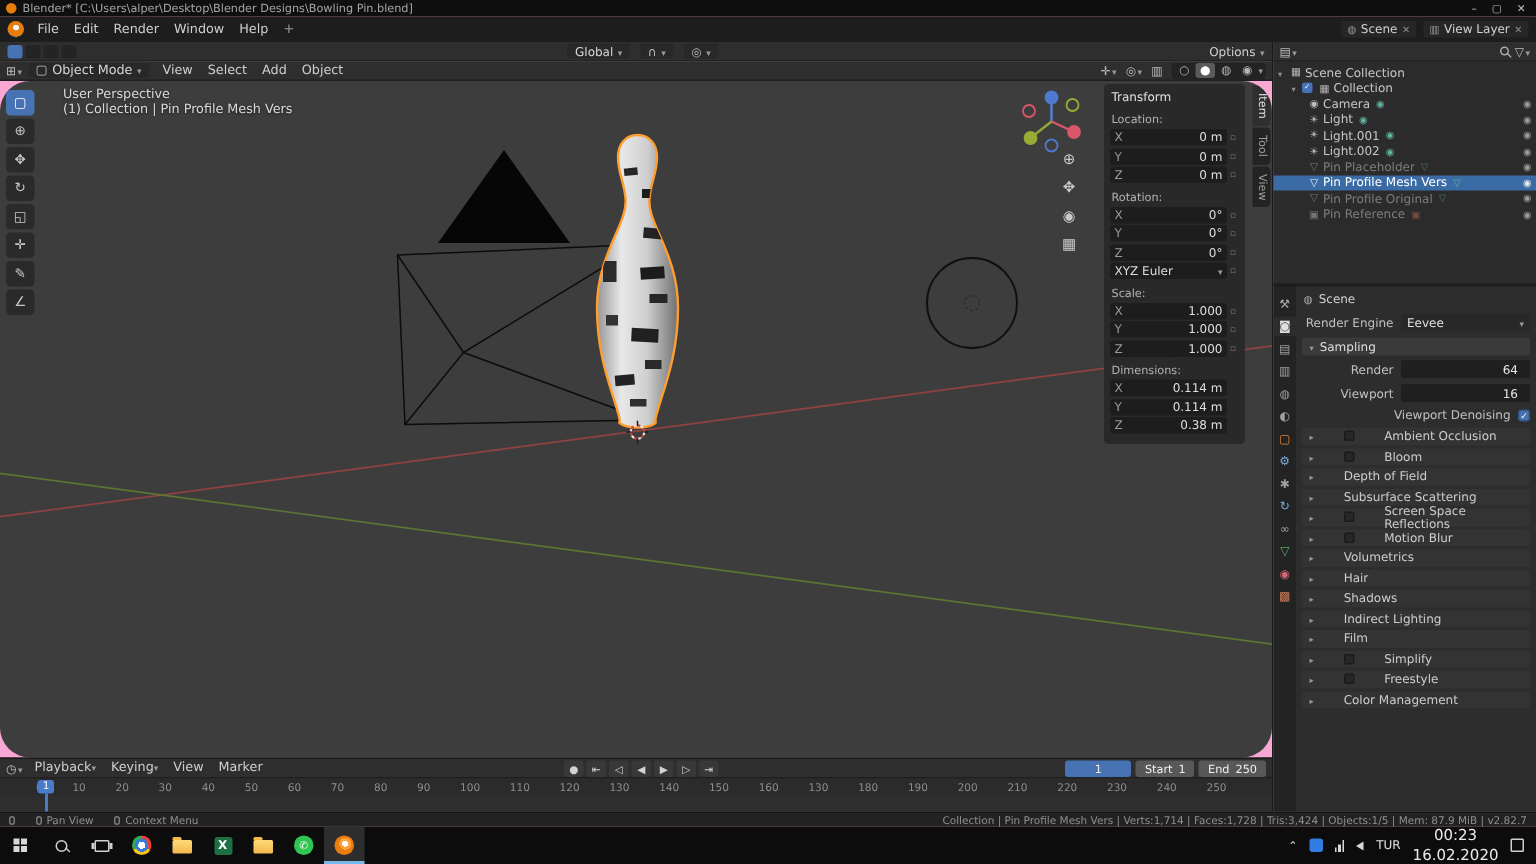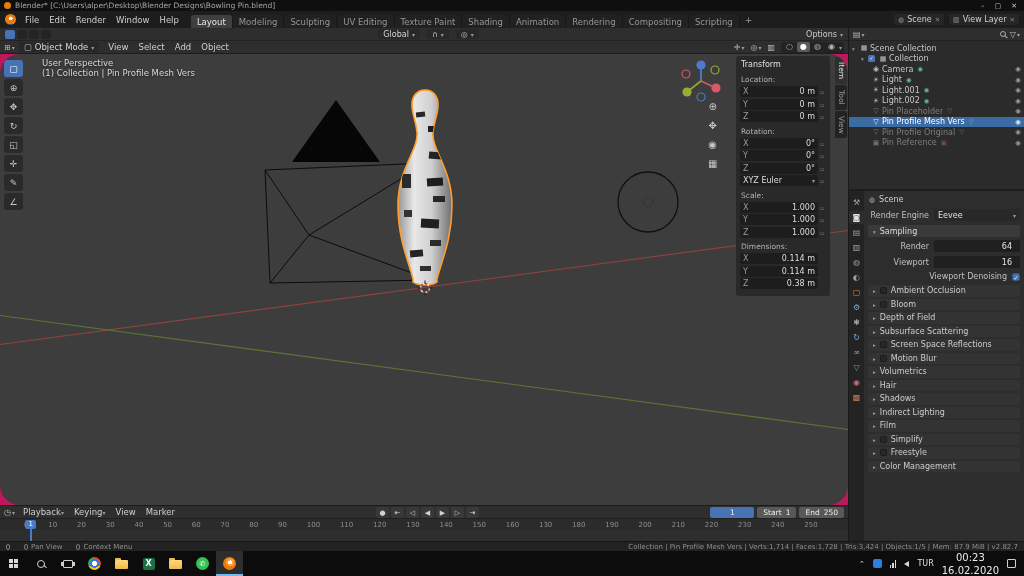--- a/index.html
+++ b/index.html
@@ -1,18 +1,18 @@
 <!DOCTYPE html>
 <html><head>
 <meta charset="utf-8">
 <style>
   * { margin:0; padding:0; box-sizing:border-box; }
   html,body { width:1024px; height:576px; overflow:hidden; }
   body { background:#000; font-family:"DejaVu Sans","Liberation Sans",sans-serif; }
-  .app { position:relative; width:1024px; height:576px; background:#be185d; color:#c9c9c9; font-size:9px; cursor:default; }
+  .app { position:relative; width:1024px; height:576px; background:#f9a8d4; color:#c9c9c9; font-size:9px; cursor:default; }
 
   
   .titlebar { height:11px; background:#0f0f0f; display:flex; align-items:center; gap:4px; padding:0 4px; font-size:7.5px; color:#a5a5a5; }
   .titlebar .logo { width:7px; height:7px; border-radius:50%; background:#e87d0d; flex:none; }
   .win-controls { margin-left:auto; display:flex; gap:10px; font-size:7px; color:#c0c0c0; padding-right:3px; }
 
   
   .topbar { height:17px; background:#1d1d1d; display:flex; align-items:center; padding:0 5px; }
   .blogo { width:11px; height:11px; border-radius:50%; background:radial-gradient(circle at 52% 40%, #f5f5f5 0 1.8px, #e87d0d 2px 68%, #265a85 70%); margin-right:4px; flex:none; }
   .menu { display:flex; }
@@ -124,21 +124,21 @@
   .plabel { flex:1; text-align:right; color:#c0c0c0; white-space:nowrap; }
   .pfield { width:86px; flex:none; background:#282828; border-radius:2px; padding:1.5px 4px; display:flex; align-items:center; color:#e0e0e0; }
   .pfield .val { flex:1; }
   .openhdr { background:#3a3a3a; border-radius:2px; padding:1.5px 5px; display:flex; align-items:flex-start; gap:4px; color:#dedede; margin-bottom:3px; }
   .opencaret::before { content:"▾"; font-size:5.5px; color:#9a9a9a; }
   .sampfield { width:86px; flex:none; background:#1f1f1f; border-radius:2px; padding:1.5px 8px 1.5px 4px; text-align:right; color:#e6e6e6; }
   .cb { width:8px; height:8px; border-radius:2px; background:#393939; border:1px solid #1f1f1f; flex:none; }
   .cb.checked { background:#4772b3; border-color:#33567f; color:#fff; font-size:6px; line-height:7px; text-align:center; }
   .cb.checked::before { content:"✓"; }
   .sections { display:flex; flex-direction:column; gap:2px; margin-top:4px; }
-  .section { background:#333333; border-radius:2px; height:11.5px; display:flex; align-items:center; gap:4px; padding:0 5px; color:#cdcdcd; }
+  .section { background:#333333; border-radius:2px; height:11.5px; display:flex; align-items:center; gap:20px; padding:0 5px; color:#cdcdcd; }
   .sec-caret::before { content:"▸"; font-size:5.5px; color:#9a9a9a; }
   .p-check { display:none; width:7px; height:7px; background:#272727; border:1px solid #1a1a1a; border-radius:1.5px; flex:none; }
   .p-check.show { display:inline-block; }
 
   
   .statusbar { height:10px; background:#222; border-top:1px solid #151515; display:flex; align-items:center; font-size:7px; color:#8f8f8f; padding:0 6px; gap:14px; }
   .hint { display:flex; align-items:center; gap:3px;text-align:right; }
   .mouse { width:4px; height:6px; border:1px solid #7a7a7a; border-radius:2px; }
   .sb-right { margin-left:auto; white-space:nowrap; }
 
@@ -185,33 +185,20 @@
   <div class="topbar">
     <span class="blogo"></span>
     <div class="menu">
 
     <span class="mi">File</span>
         <span class="mi">Edit</span>
         <span class="mi">Render</span>
         <span class="mi">Window</span>
         <span class="mi">Help</span>
       </div>
-    <div class="ws">
-
-    <div class="ws-tab active">Layout</div>
-        <div class="ws-tab">Modeling</div>
-        <div class="ws-tab">Sculpting</div>
-        <div class="ws-tab">UV Editing</div>
-        <div class="ws-tab">Texture Paint</div>
-        <div class="ws-tab">Shading</div>
-        <div class="ws-tab">Animation</div>
-        <div class="ws-tab">Rendering</div>
-        <div class="ws-tab">Compositing</div>
-        <div class="ws-tab">Scripting</div>
-      </div>
     <span class="ws-add">+</span>
     <div class="topbar-right">
       <span class="idrop">
         <span class="ig">◍</span>
         <span>Scene</span>
         <span class="x">✕</span>
       </span>
       <span class="idrop">
         <span class="ig">▥</span>
         <span>View Layer</span>

